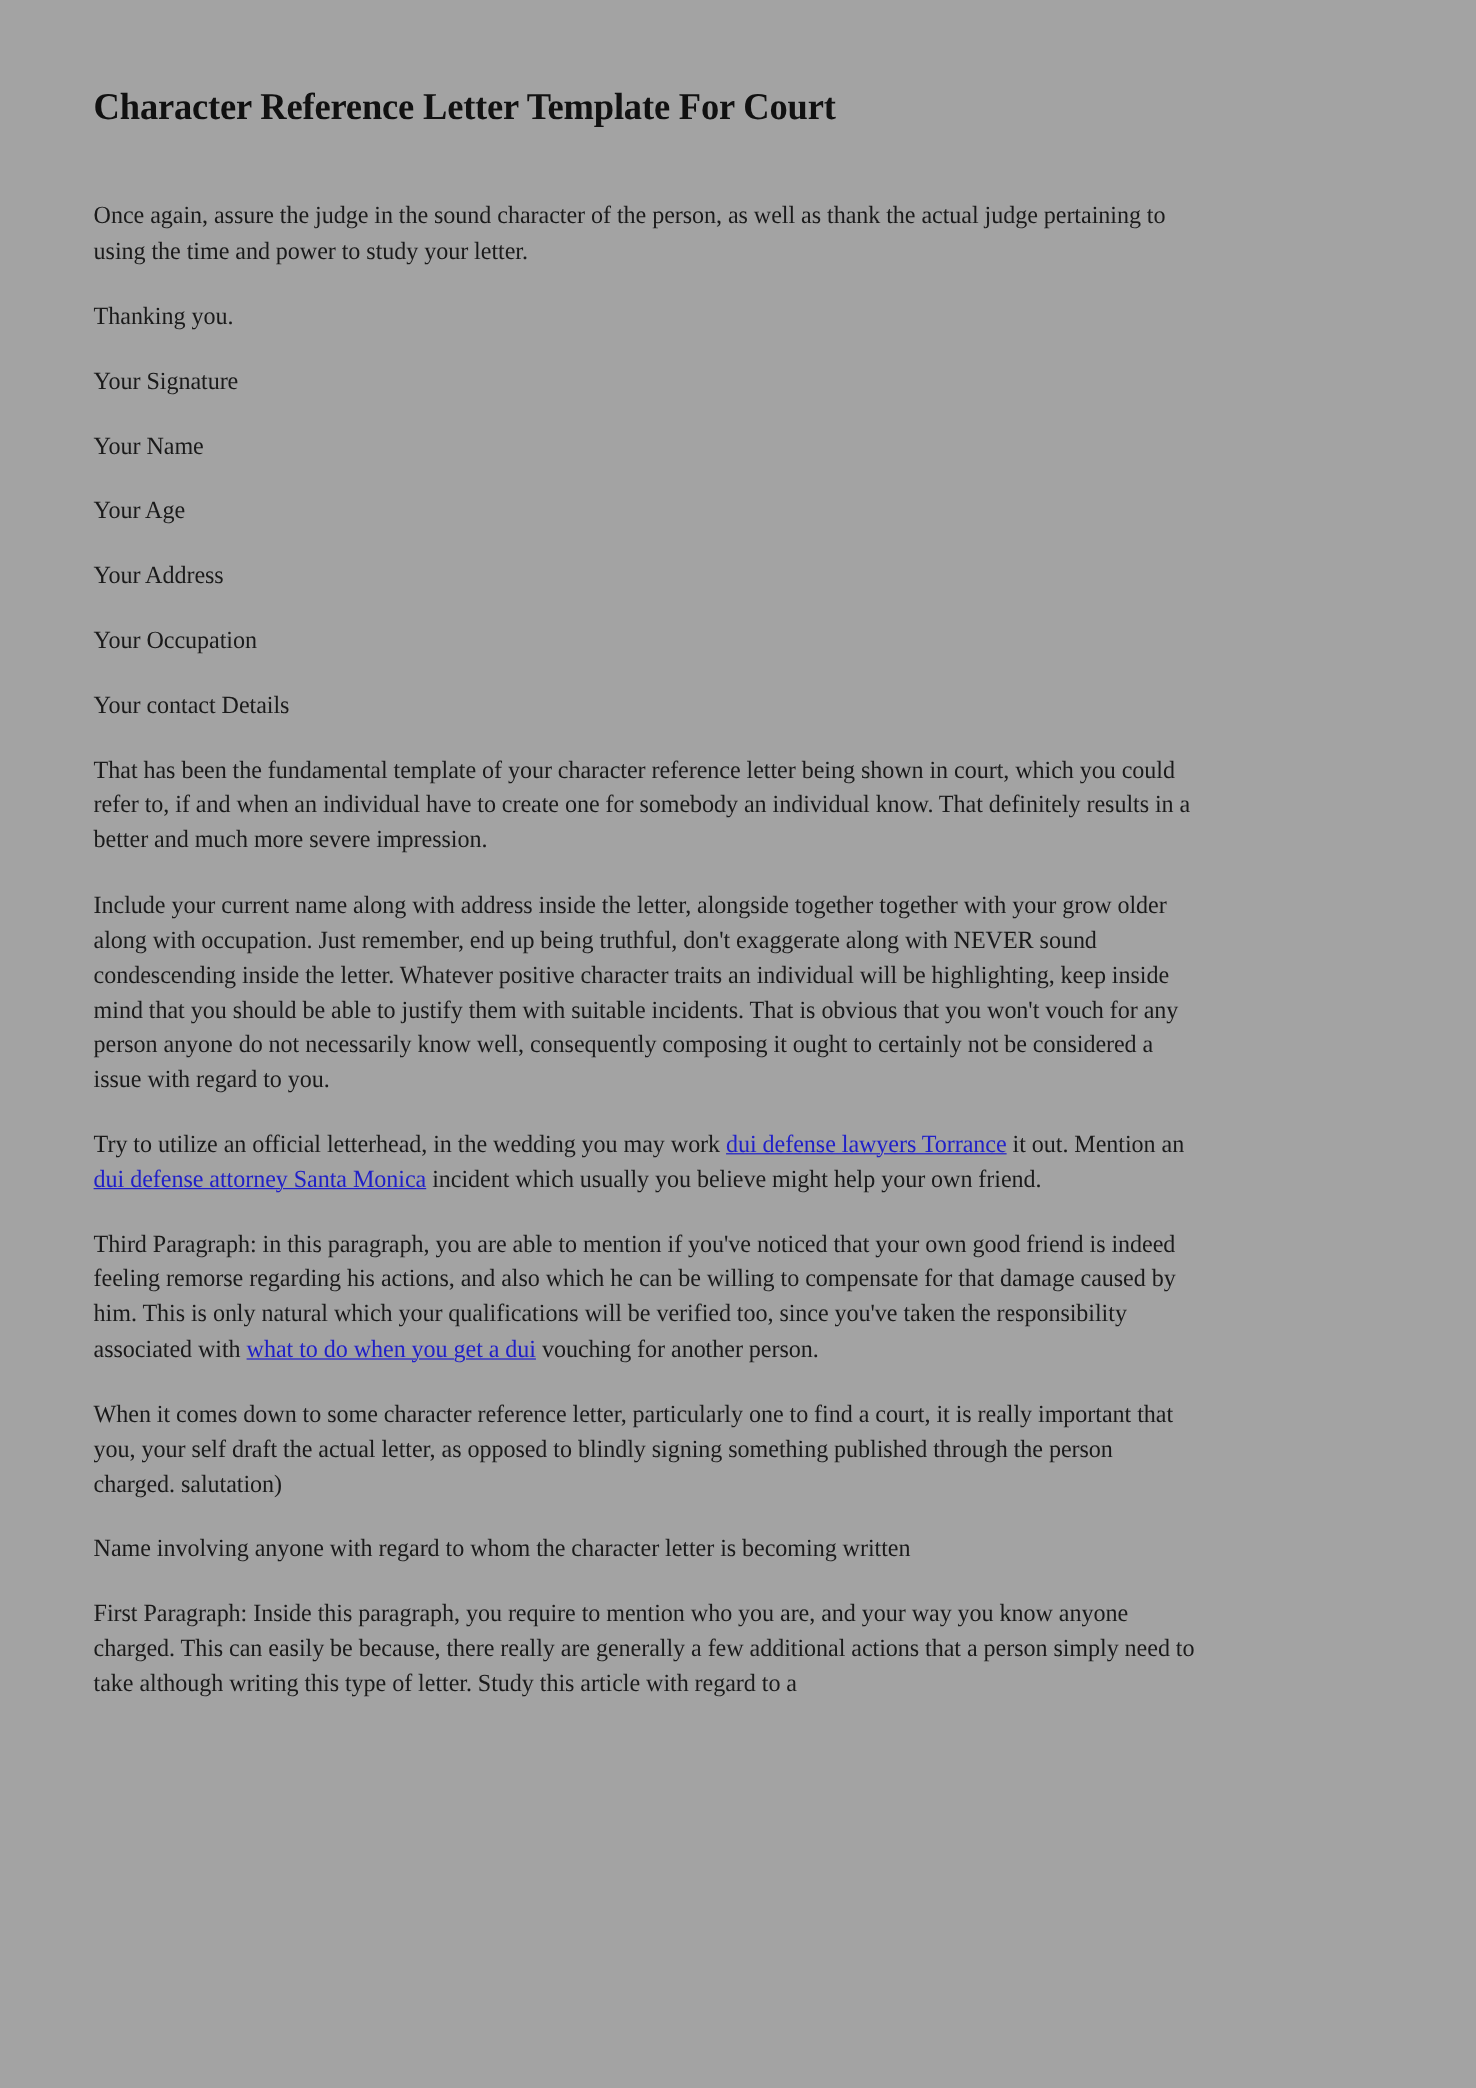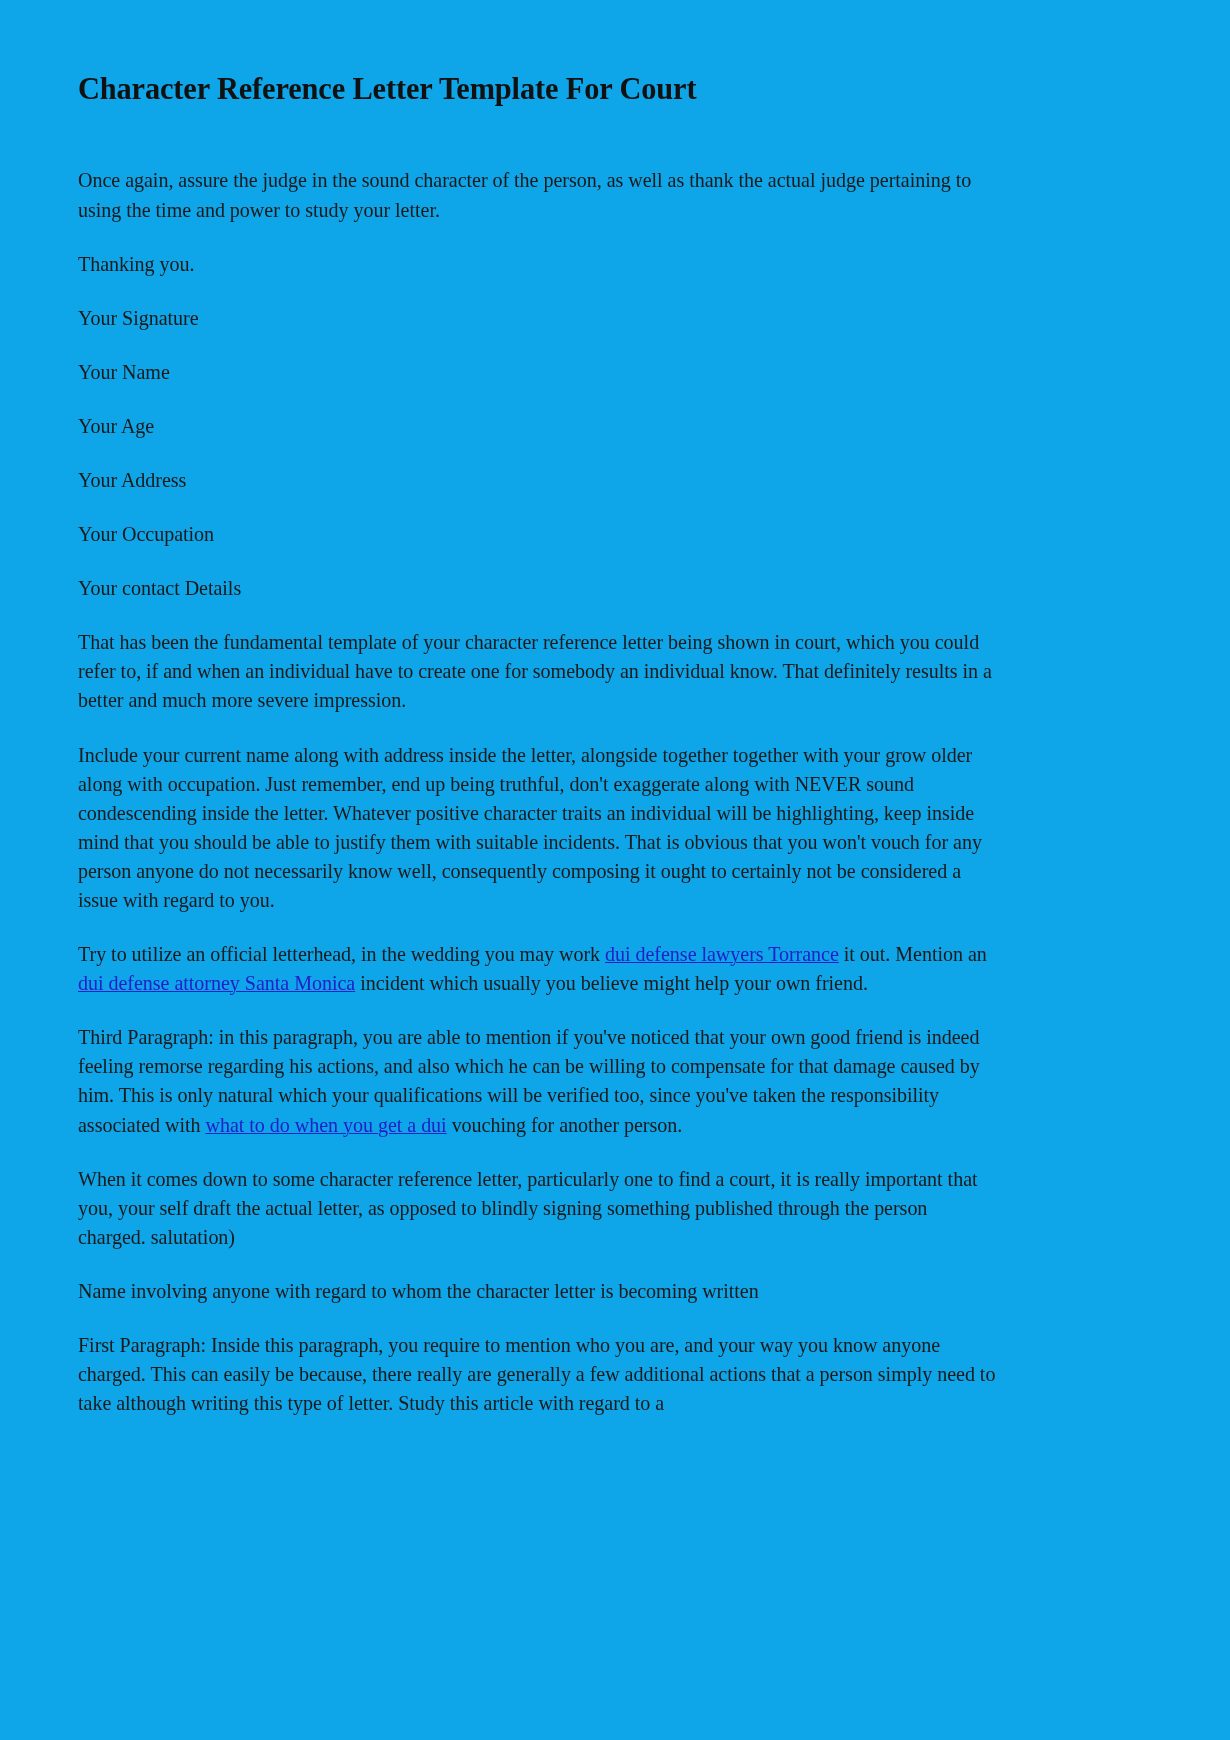--- a/index.html
+++ b/index.html
@@ -14,21 +14,21 @@
     position: relative;
     overflow: hidden;
     font-family: "Liberation Serif", "DejaVu Serif", serif;
     color: #141414;
     -webkit-font-smoothing: antialiased;
   }
 
   .page {
     position: absolute;
     inset: 0;
-    background: #0ea5e9;
+    background: #a3a3a3;
   }
 
   .page-body {
     position: absolute;
     left: 78px;
     top: 70px;
     width: 945px;
   }
 
   h1.doc-title {

